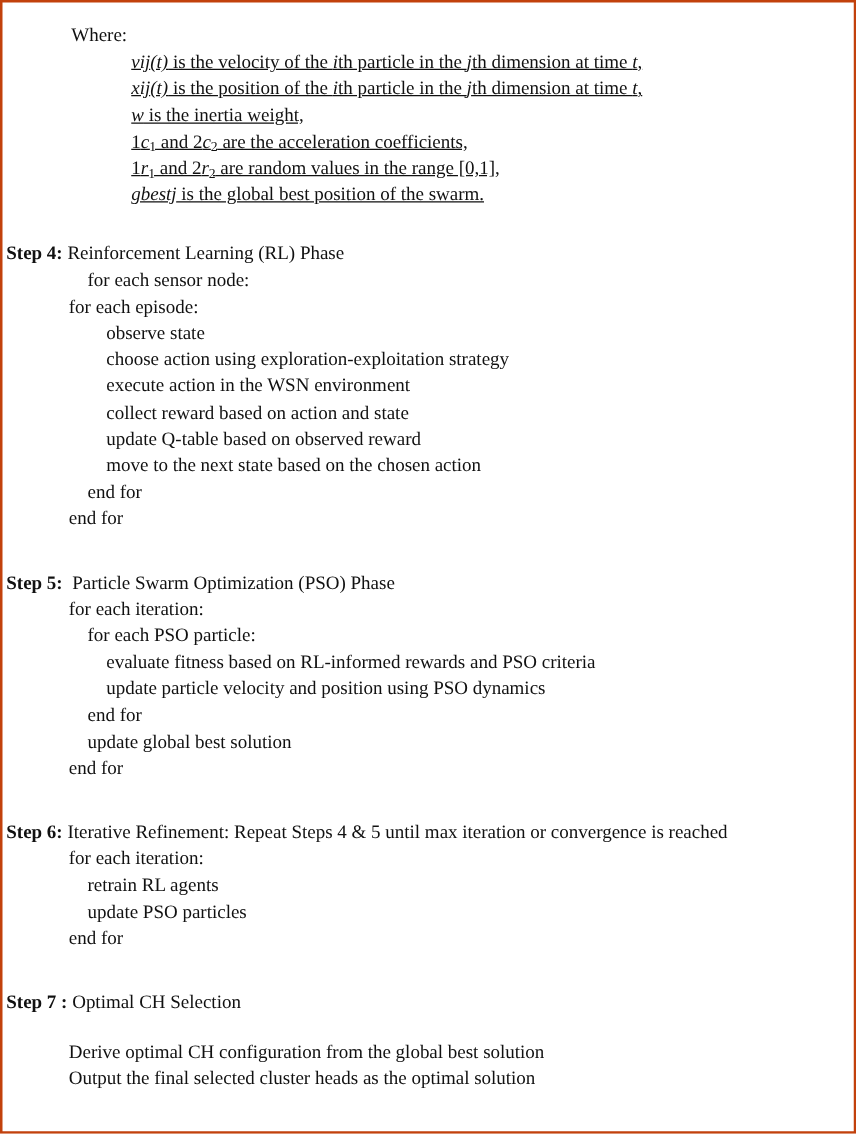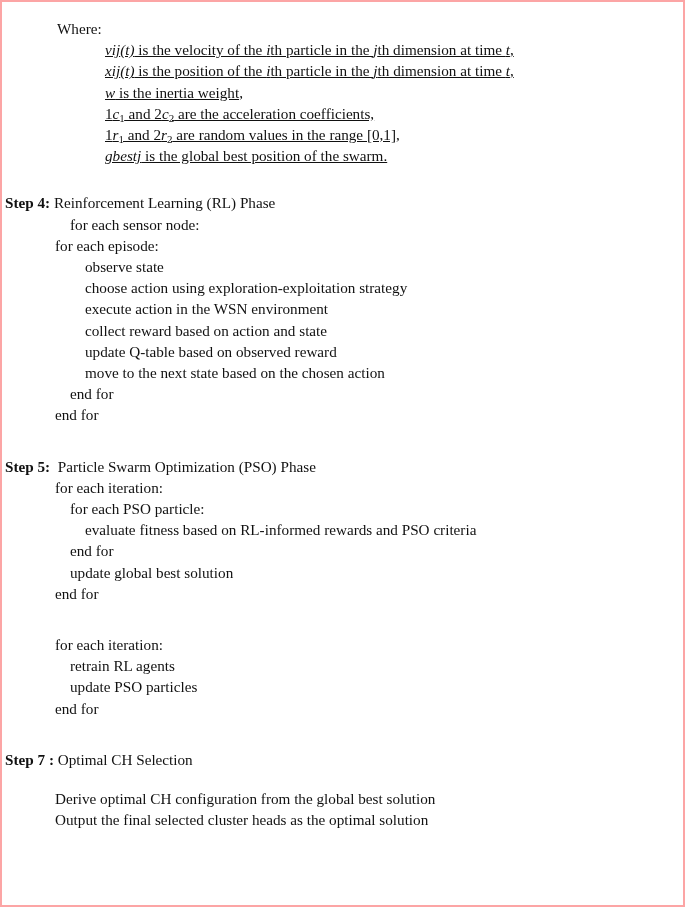--- a/index.html
+++ b/index.html
@@ -8,21 +8,21 @@
     background: #ffffff;
   }
   body {
     font-family: "Liberation Serif", "DejaVu Serif", serif;
   }
   #algorithm-box {
     position: relative;
     width: 685px;
     height: 907px;
     box-sizing: border-box;
-    border: 2px solid #fca5a5;
+    border: 2px solid #c2410c;
     background: #ffffff;
     overflow: hidden;
   }
   .page {
     position: absolute;
     left: 0;
     top: 0;
     right: 0;
     bottom: 0;
     padding: 16px 8px 8px 3px;
@@ -95,27 +95,29 @@
         <div class="line ind-1">end for</div>
       </div>
 
     <div class="gap-xl"></div>
 
     <div class="line ind-step"><span class="step-label">Step 5:</span><span>  Particle Swarm Optimization (PSO) Phase</span></div>
     <div>
         <div class="line ind-1">for each iteration:</div>
         <div class="line ind-2">for each PSO particle:</div>
         <div class="line ind-3">evaluate fitness based on RL-informed rewards and PSO criteria</div>
+        <div class="line ind-3">update particle velocity and position using PSO dynamics</div>
         <div class="line ind-2">end for</div>
         <div class="line ind-2">update global best solution</div>
         <div class="line ind-1">end for</div>
       </div>
 
     <div class="gap-xl"></div>
 
+    <div class="line ind-step"><span class="step-label">Step 6:</span><span> Iterative Refinement: Repeat Steps 4 &amp; 5 until max iteration or convergence is reached</span></div>
     <div>
         <div class="line ind-1">for each iteration:</div>
         <div class="line ind-2">retrain RL agents</div>
         <div class="line ind-2">update PSO particles</div>
         <div class="line ind-1">end for</div>
       </div>
 
     <div class="gap-xl"></div>
 
     <div class="line ind-step"><span class="step-label">Step 7 :</span><span> Optimal CH Selection</span></div>

